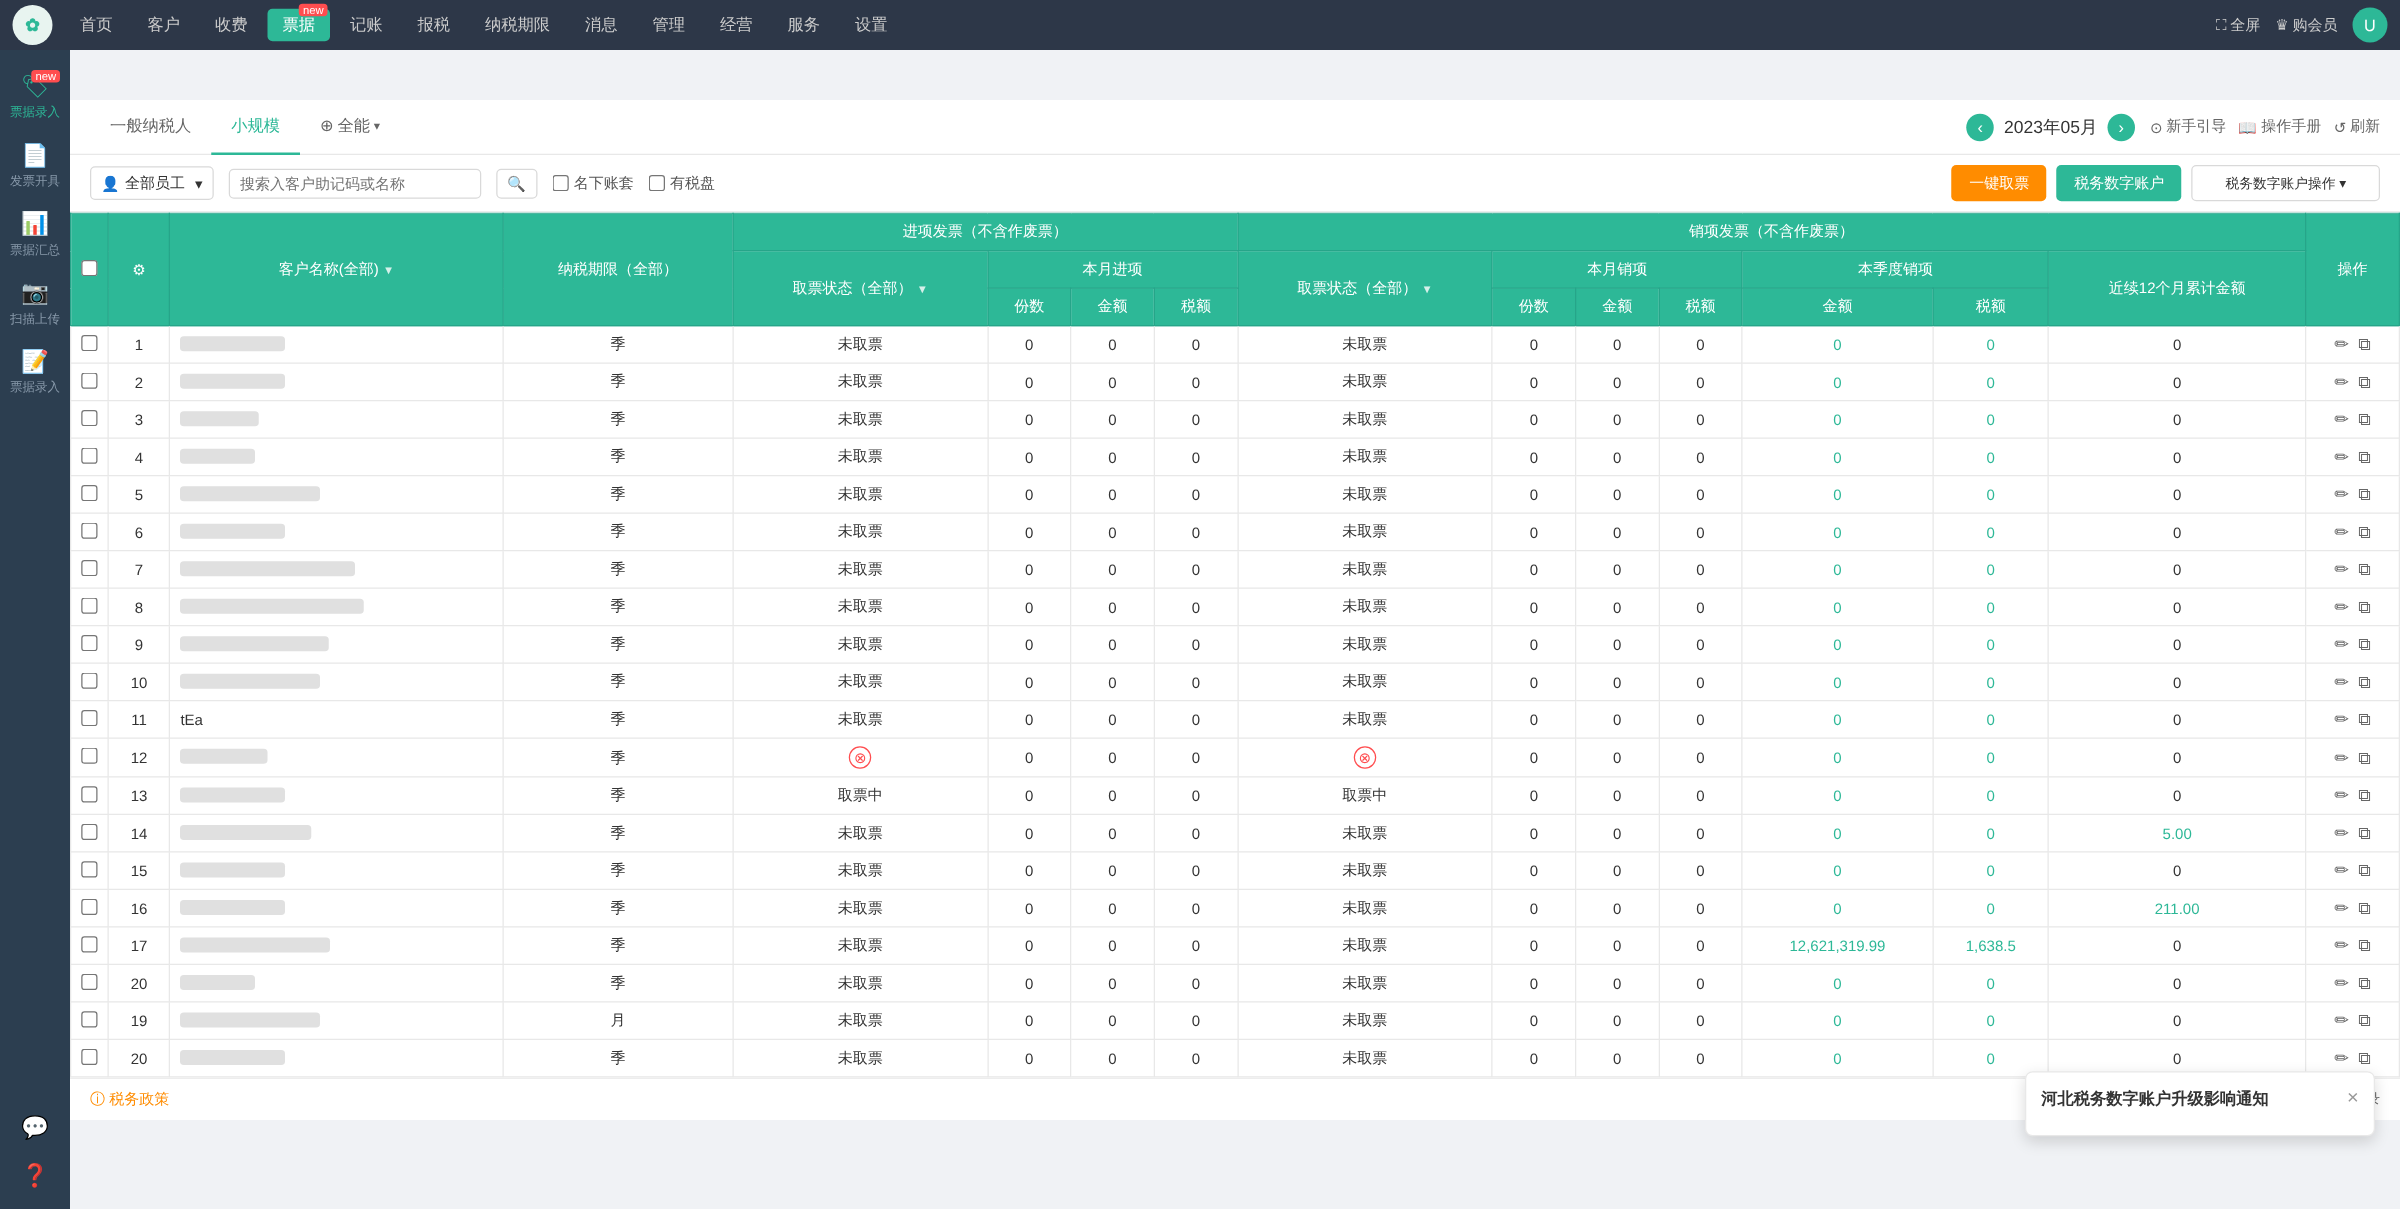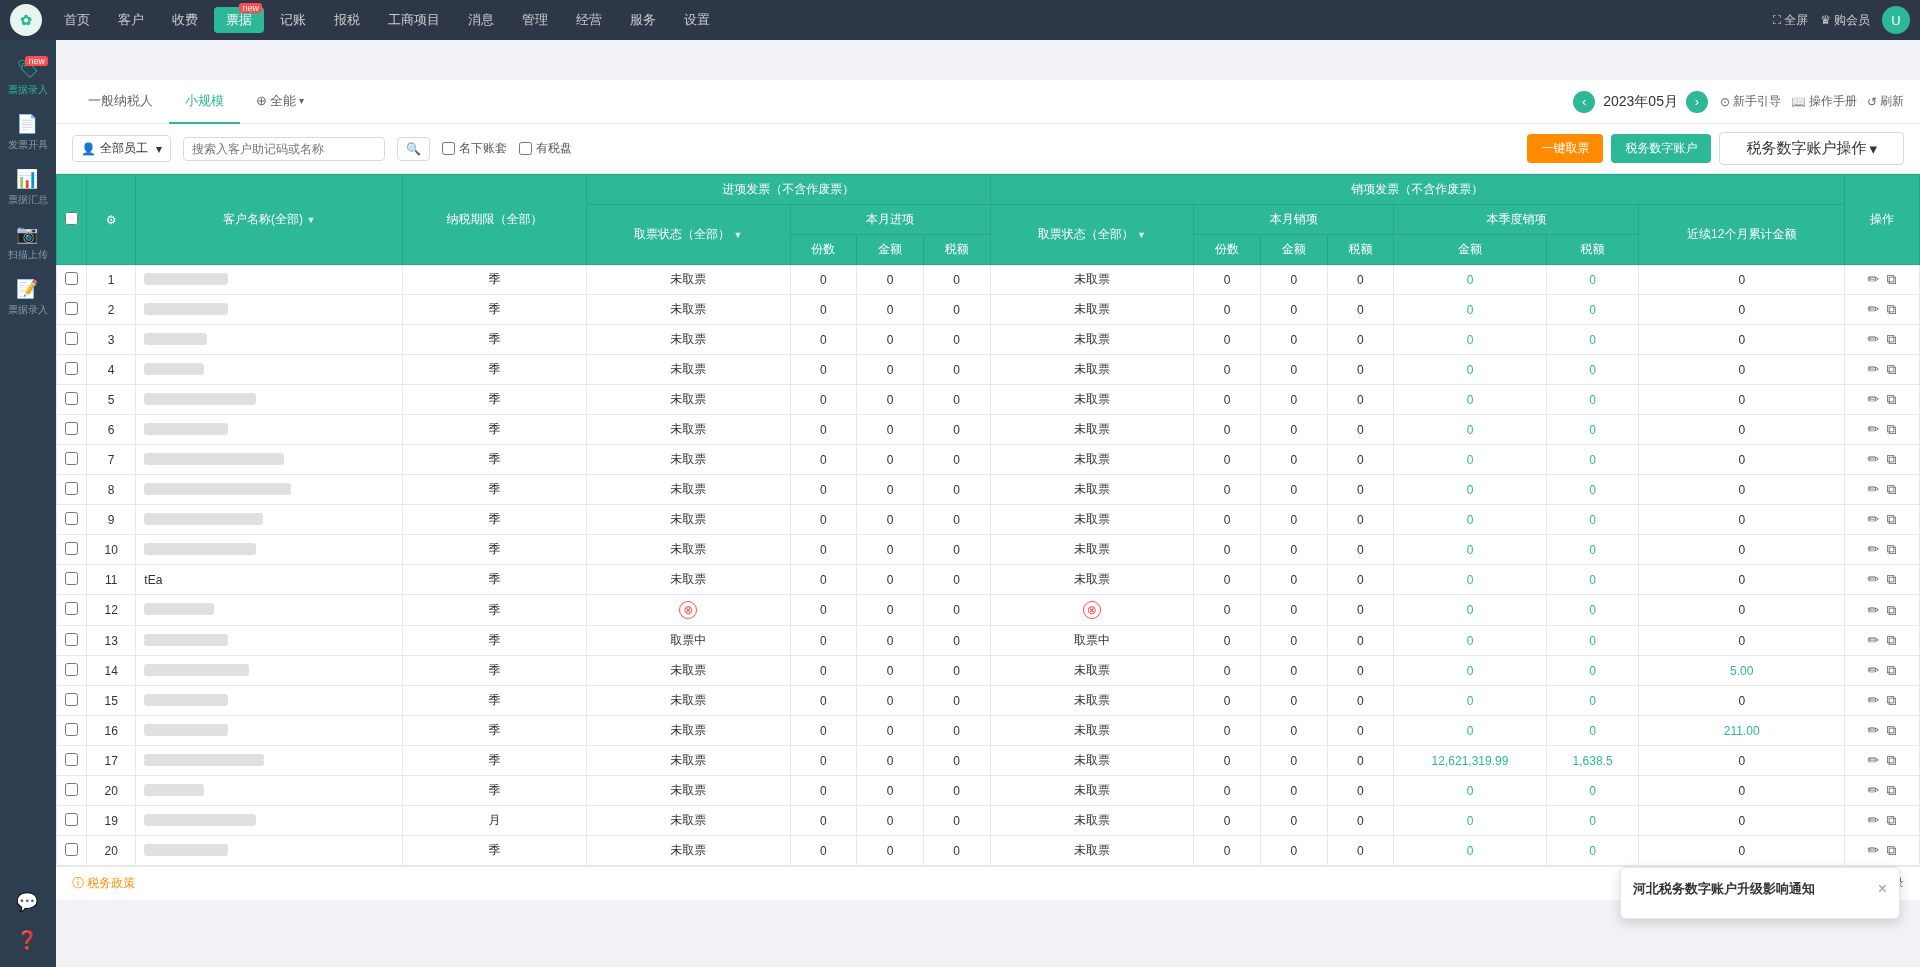--- a/index.html
+++ b/index.html
@@ -251,21 +251,21 @@
       cursor: pointer;
       font-size: 12px;
     }
     .btn-outline {
       background: #fff;
       color: #333;
       border: 1px solid #d9d9d9;
       padding: 6px 26px;
       border-radius: 4px;
       cursor: pointer;
-      font-size: 15px;
+      font-size: 11px;
       display: flex; align-items: center; gap: 3px;
     }
 
     
     .table-wrap {
       overflow-x: auto;
       background: #fff;
     }
     table {
       width: 100%;
@@ -326,21 +326,21 @@
       color: #666;
     }
     .table-footer-left {
       margin-right: auto;
     }
 
     
     .notification-popup {
       position: fixed;
       right: 20px;
-      bottom: 48px;
+      bottom: 58px;
       width: 280px;
       background: #fff;
       border: 1px solid #e8e8e8;
       border-radius: 6px;
       box-shadow: 0 4px 12px rgba(0,0,0,0.15);
       z-index: 200;
       padding: 12px;
       text-align: right;
     }
     .notif-header {
@@ -379,21 +379,21 @@
   <div class="nav-items">
     <span class="nav-item">首页</span>
     <span class="nav-item">客户</span>
     <span class="nav-item">收费</span>
     <span class="nav-item active" style="position:relative;">
       <span>票据</span>
       <span class="new-badge">new</span>
     </span>
     <span class="nav-item">记账</span>
     <span class="nav-item">报税</span>
-    <span class="nav-item">工商项目</span>
+    <span class="nav-item">纳税期限</span>
     <span class="nav-item">消息</span>
     <span class="nav-item">管理</span>
     <span class="nav-item">经营</span>
     <span class="nav-item">服务</span>
     <span class="nav-item">设置</span>
   </div>
   <div class="right-tools">
     <span class="right-tool-btn">⛶ <span>全屏</span></span>
     <span class="right-tool-btn">♛ <span>购会员</span></span>
     <div class="avatar">U</div>

